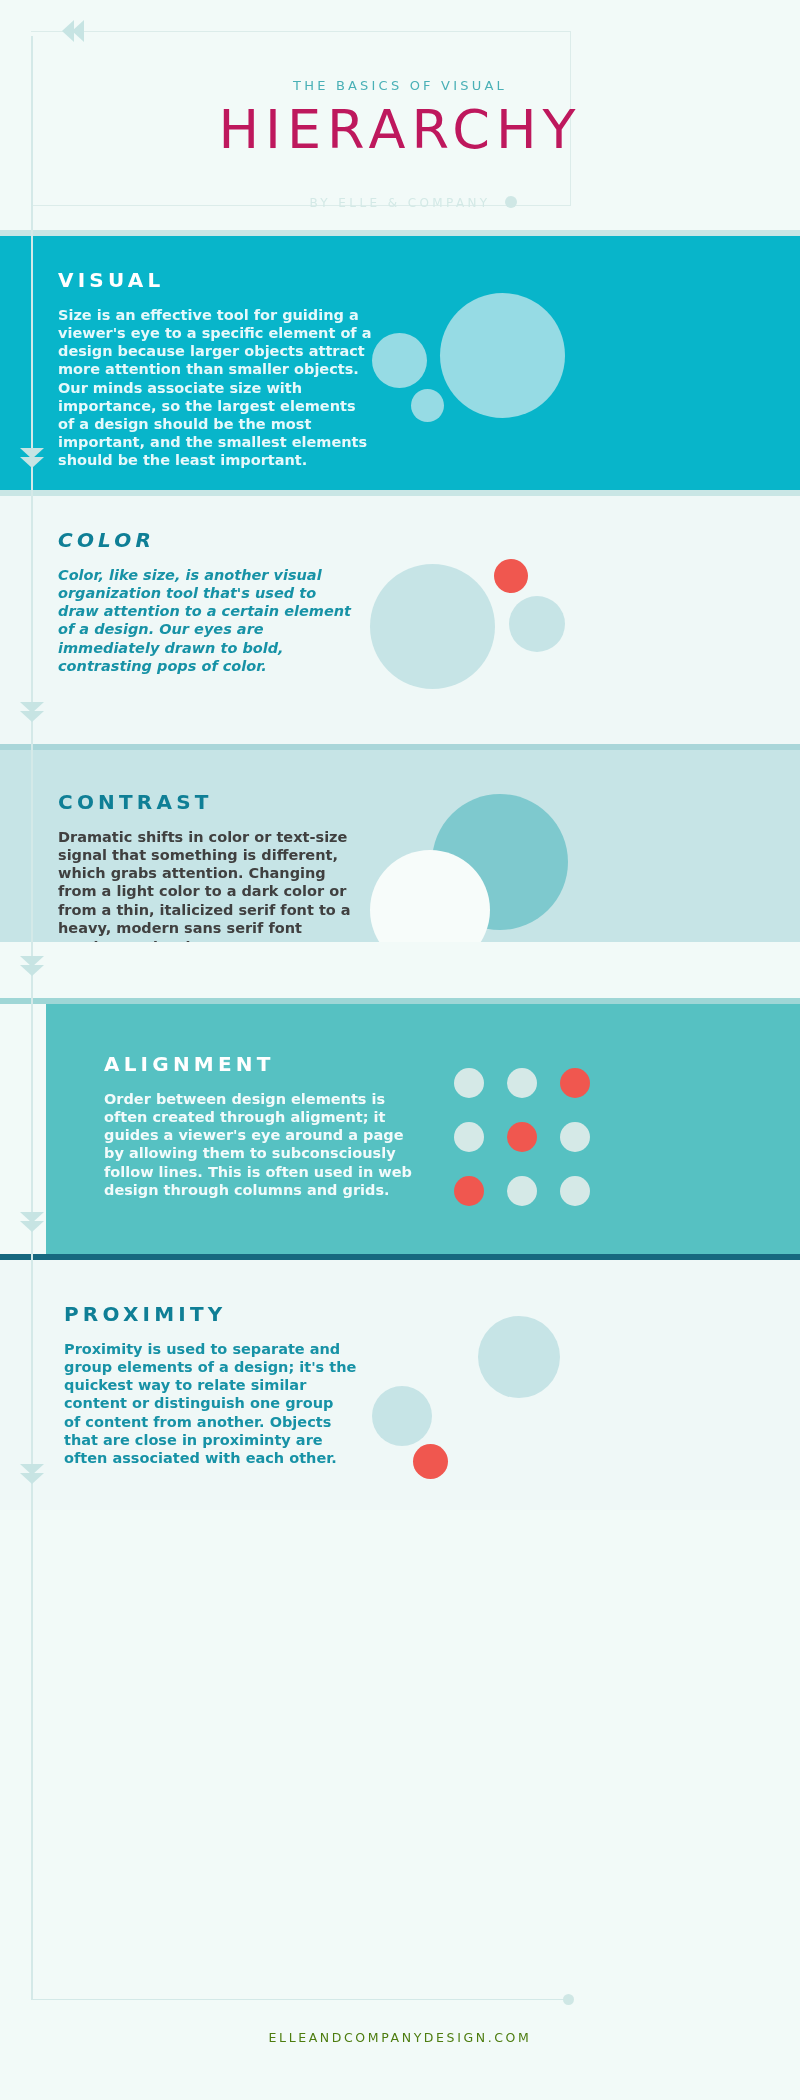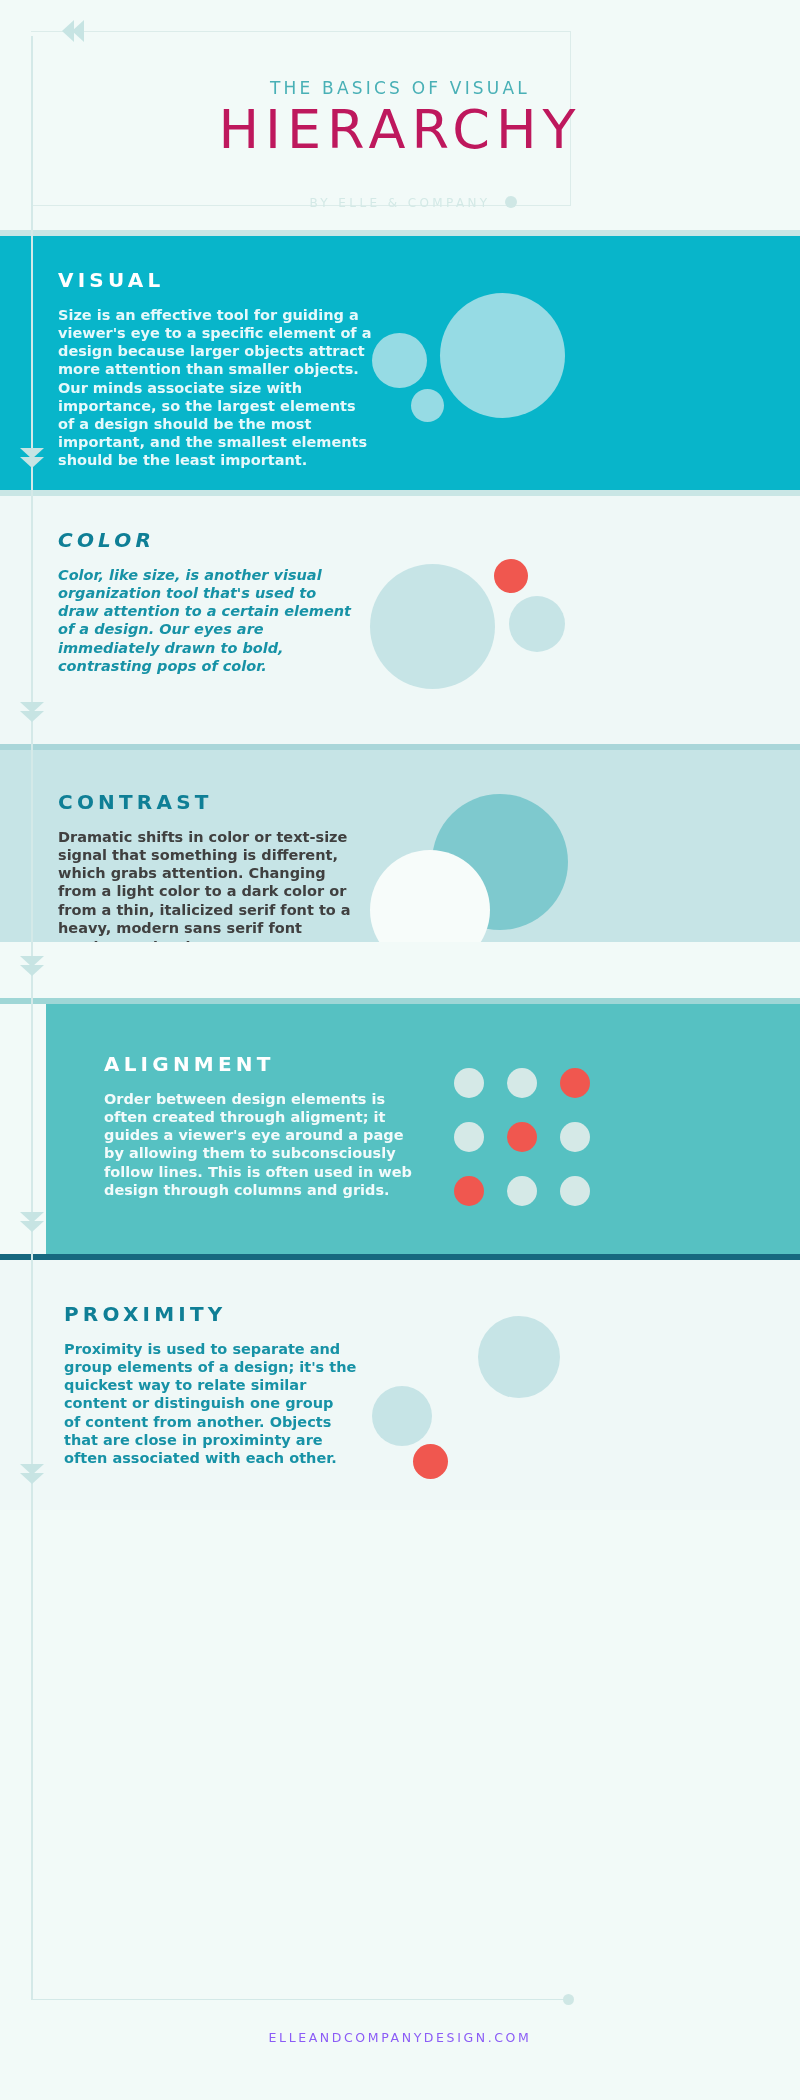--- a/index.html
+++ b/index.html
@@ -20,21 +20,21 @@
   
   .chev-left{position:absolute;left:62px;top:20px;z-index:6;display:flex;}
   .chev-left i{width:0;height:0;border-top:11px solid transparent;border-bottom:11px solid transparent;border-right:12px solid #c7e4e3;}
   .chev-left i+i{margin-left:-2px;}
 
   
   .hdr{position:absolute;left:31px;top:31px;width:540px;height:175px;border:1px solid #dcecea;border-left:none;box-sizing:border-box;}
   .hdr-dot{position:absolute;left:505px;top:196px;width:12px;height:12px;border-radius:50%;background:#cfe7e5;z-index:7;}
 
   .kicker{position:absolute;left:0;right:0;top:78px;text-align:center;
-    color:#49b0b6;font-size:17px;letter-spacing:3.2px;font-weight:400;}
+    color:#49b0b6;font-size:13px;letter-spacing:3.2px;font-weight:400;}
   .title{position:absolute;left:0;right:0;top:100px;text-align:center;
     color:#be185d;font-size:54px;letter-spacing:6px;font-weight:400;line-height:1.1;}
   .byline{position:absolute;left:0;right:0;top:196px;text-align:center;
     color:#d3e9e6;font-size:12px;letter-spacing:3.4px;font-weight:400;}
 
   
   .sec{position:absolute;left:0;width:800px;box-sizing:border-box;overflow:hidden;}
   .sec .inner{position:absolute;left:58px;top:0;width:330px;}
   .sec h2{margin:0;font-size:20px;letter-spacing:4.2px;font-weight:700;}
   .sec p{margin:14px 0 0 0;font-size:14.5px;line-height:1.25;font-weight:600;white-space:pre-line;}
@@ -70,21 +70,21 @@
   #sec-prox .inner{top:42px;margin-left:6px;}
   #sec-prox h2{color:#0f7f96;}
   #sec-prox p{color:#1792a6;}
 
   .dot{position:absolute;border-radius:50%;}
 
   
   .footer-rule{position:absolute;left:31px;top:1999px;width:538px;height:1px;background:#d4e9e8;}
   .footer-dot{position:absolute;left:563px;top:1994px;width:11px;height:11px;border-radius:50%;background:#cfe7e5;}
   .footer-txt{position:absolute;left:0;right:0;top:2030px;text-align:center;
-    color:#8b5cf6;font-size:12.5px;letter-spacing:2.6px;}
+    color:#4d7c0f;font-size:12.5px;letter-spacing:2.6px;}
 </style>
 </head>
 <body>
 
 <div class="page">
 
   <div class="spine"></div>
   <div class="chev-left">
       <i></i>
       <i></i>

